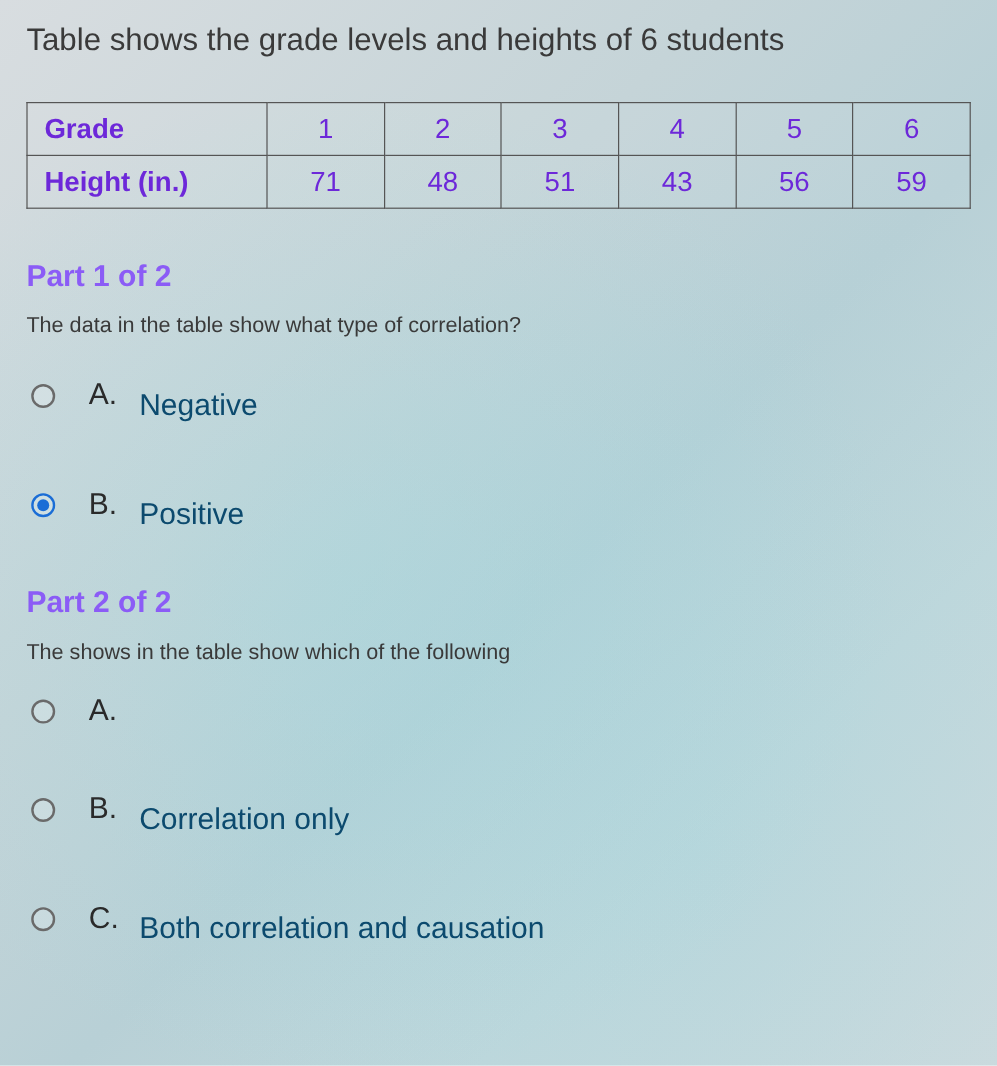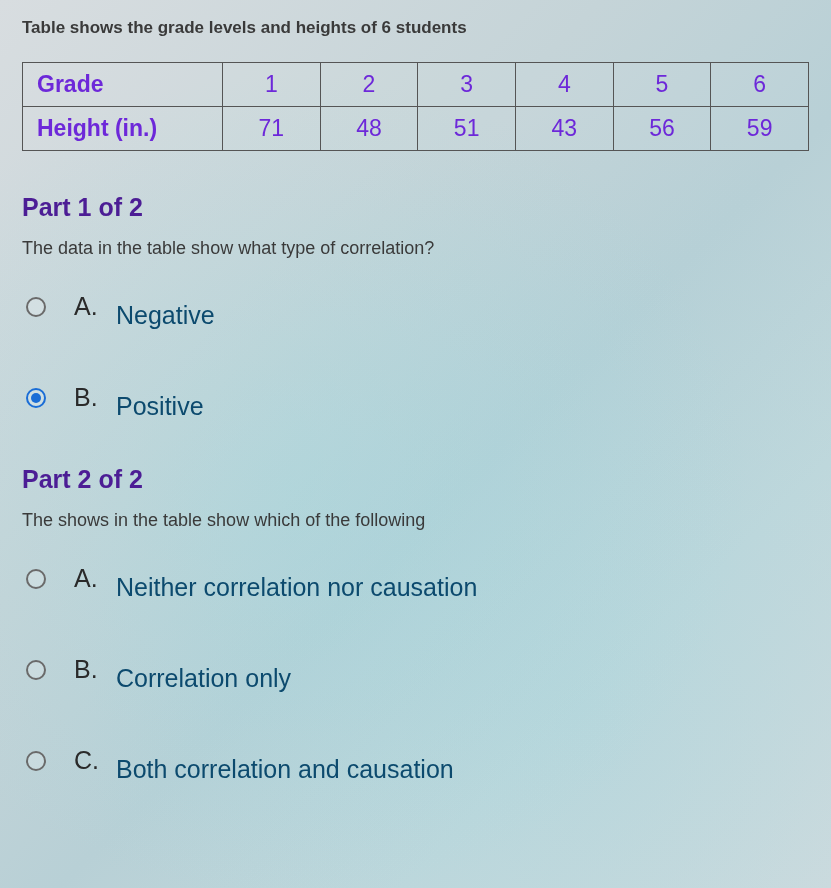--- a/index.html
+++ b/index.html
@@ -16,24 +16,24 @@
   body::before {
     content: "";
     position: absolute;
     top: 0; left: 0; right: 0; bottom: 0;
     background: radial-gradient(ellipse at 35% 55%, rgba(160,220,225,0.35) 0%, transparent 60%),
                 radial-gradient(ellipse at 70% 80%, rgba(150,210,220,0.25) 0%, transparent 60%);
     pointer-events: none;
   }
   .content { position: relative; z-index: 1; }
   .intro {
-    font-size: 17px;
+    font-size: 26px;
     color: #3a3a3a;
-    margin-bottom: 24px;
-    font-weight: 700;
+    margin-bottom: 36px;
+    font-weight: 400;
   }
   table {
     border-collapse: collapse;
     width: 100%;
     margin-bottom: 42px;
     background: rgba(255,255,255,0.05);
   }
   td {
     border: 1px solid #555;
     padding: 8px 10px;
@@ -43,21 +43,21 @@
   }
   td.row-header {
     text-align: left;
     font-weight: bold;
     width: 200px;
     padding-left: 14px;
   }
   .part-header {
     font-size: 25px;
     font-weight: bold;
-    color: #4c1d95;
+    color: #8b5cf6;
     margin-bottom: 16px;
   }
   .question {
     font-size: 18px;
     color: #3a3a3a;
     margin-bottom: 24px;
     font-weight: 400;
   }
   .option {
     display: flex;
@@ -143,21 +143,20 @@
     <span class="opt-text">Positive</span>
   </div>
 
   <div class="part2">
     <div class="part-header">Part 2 of 2</div>
     <div class="question">The shows in the table show which of the following</div>
 
     <div class="option">
       <span class="radio"></span>
       <span class="opt-letter">A.</span>
-      <span class="opt-text">Neither correlation nor causation</span>
     </div>
 
     <div class="option">
       <span class="radio"></span>
       <span class="opt-letter">B.</span>
       <span class="opt-text">Correlation only</span>
     </div>
 
     <div class="option" style="margin-bottom:0">
       <span class="radio"></span>

